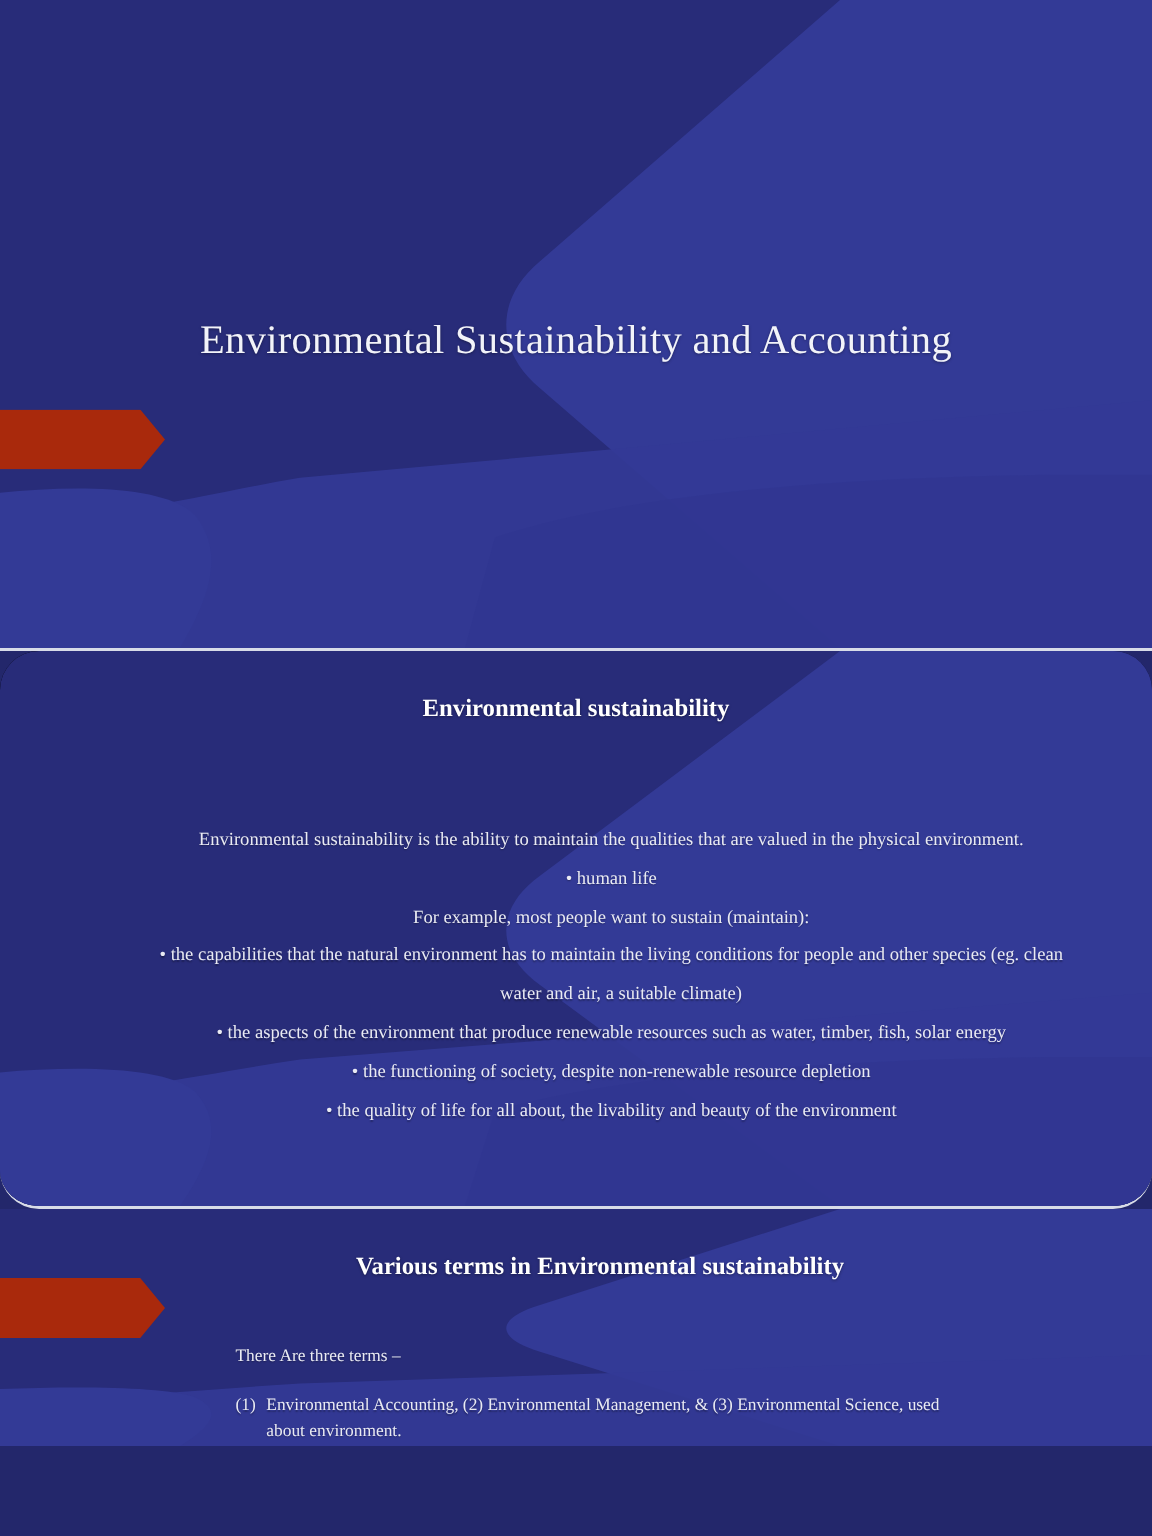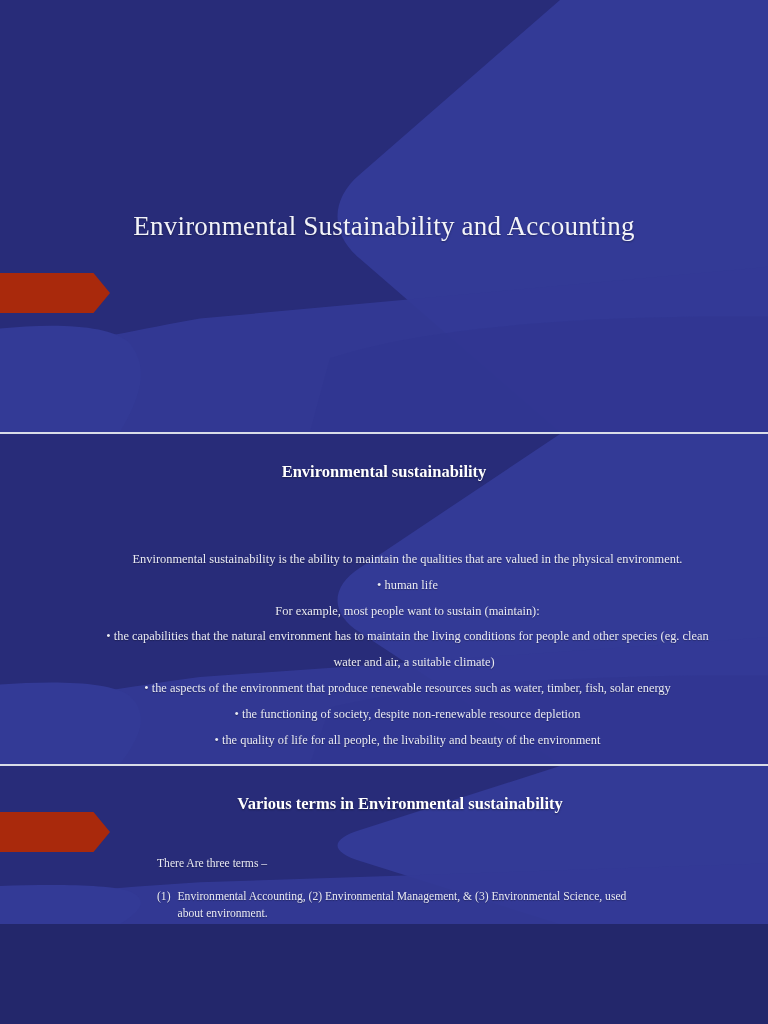--- a/index.html
+++ b/index.html
@@ -12,21 +12,21 @@
   .deck { position:relative; width:768px; height:1024px; }
 
   .slide {
     position:relative;
     width:768px;
     overflow:hidden;
     background:#000000;
     border-bottom:2px solid #d8dce8;
   }
   #slide-1 { height:434px; }
-  #slide-2 { height:332px; }
+  #slide-2 { height:372px;border-radius:26px; }
   #slide-3 { height:158px; border-bottom:none; }
 
   
   .bg { position:absolute; inset:0; pointer-events:none; }
   .bg svg { display:block; width:100%; height:100%; }
 
   
   .arrow-tab {
     position:absolute;
     left:0;
@@ -121,21 +121,21 @@
       <h2 class="slide-heading" style="top:28px;">Environmental sustainability</h2>
 
       <div class="body-block" style="top:113px; left:53px; right:6px;text-align:center;">
         <div class="body-line">Environmental sustainability is the ability to maintain the qualities that are valued in the physical environment.</div>
         <div class="body-line">• human life</div>
         <div class="body-line">For example, most people want to sustain (maintain):</div>
         <div class="body-line">• the capabilities that the natural environment has to maintain the living conditions for people and other species (eg. clean</div>
         <div class="body-line cont">water and air, a suitable climate)</div>
         <div class="body-line">• the aspects of the environment that produce renewable resources such as water, timber, fish, solar energy</div>
         <div class="body-line">• the functioning of society, despite non-renewable resource depletion</div>
-        <div class="body-line">• the quality of life for all people, the livability and beauty of the environment</div>
+        <div class="body-line">• the quality of life for all about, the livability and beauty of the environment</div>
       </div>
     </div>
   </section>
 
   <section class="slide" id="slide-3">
     <div class="bg">
       <svg viewBox="0 0 768 432" preserveAspectRatio="none" xmlns="http://www.w3.org/2000/svg">
         <rect x="0" y="0" width="768" height="432" fill="#282c79"></rect>
         <path d="M768,0 L560,0 L360,175 C330,200 330,235 360,260 L560,432 L768,432 Z" fill="#333a96"></path>
         <path d="M768,266 L768,432 L0,432 L0,348 C90,343 140,328 200,318 Z" fill="#333a96" opacity="0.92"></path>

